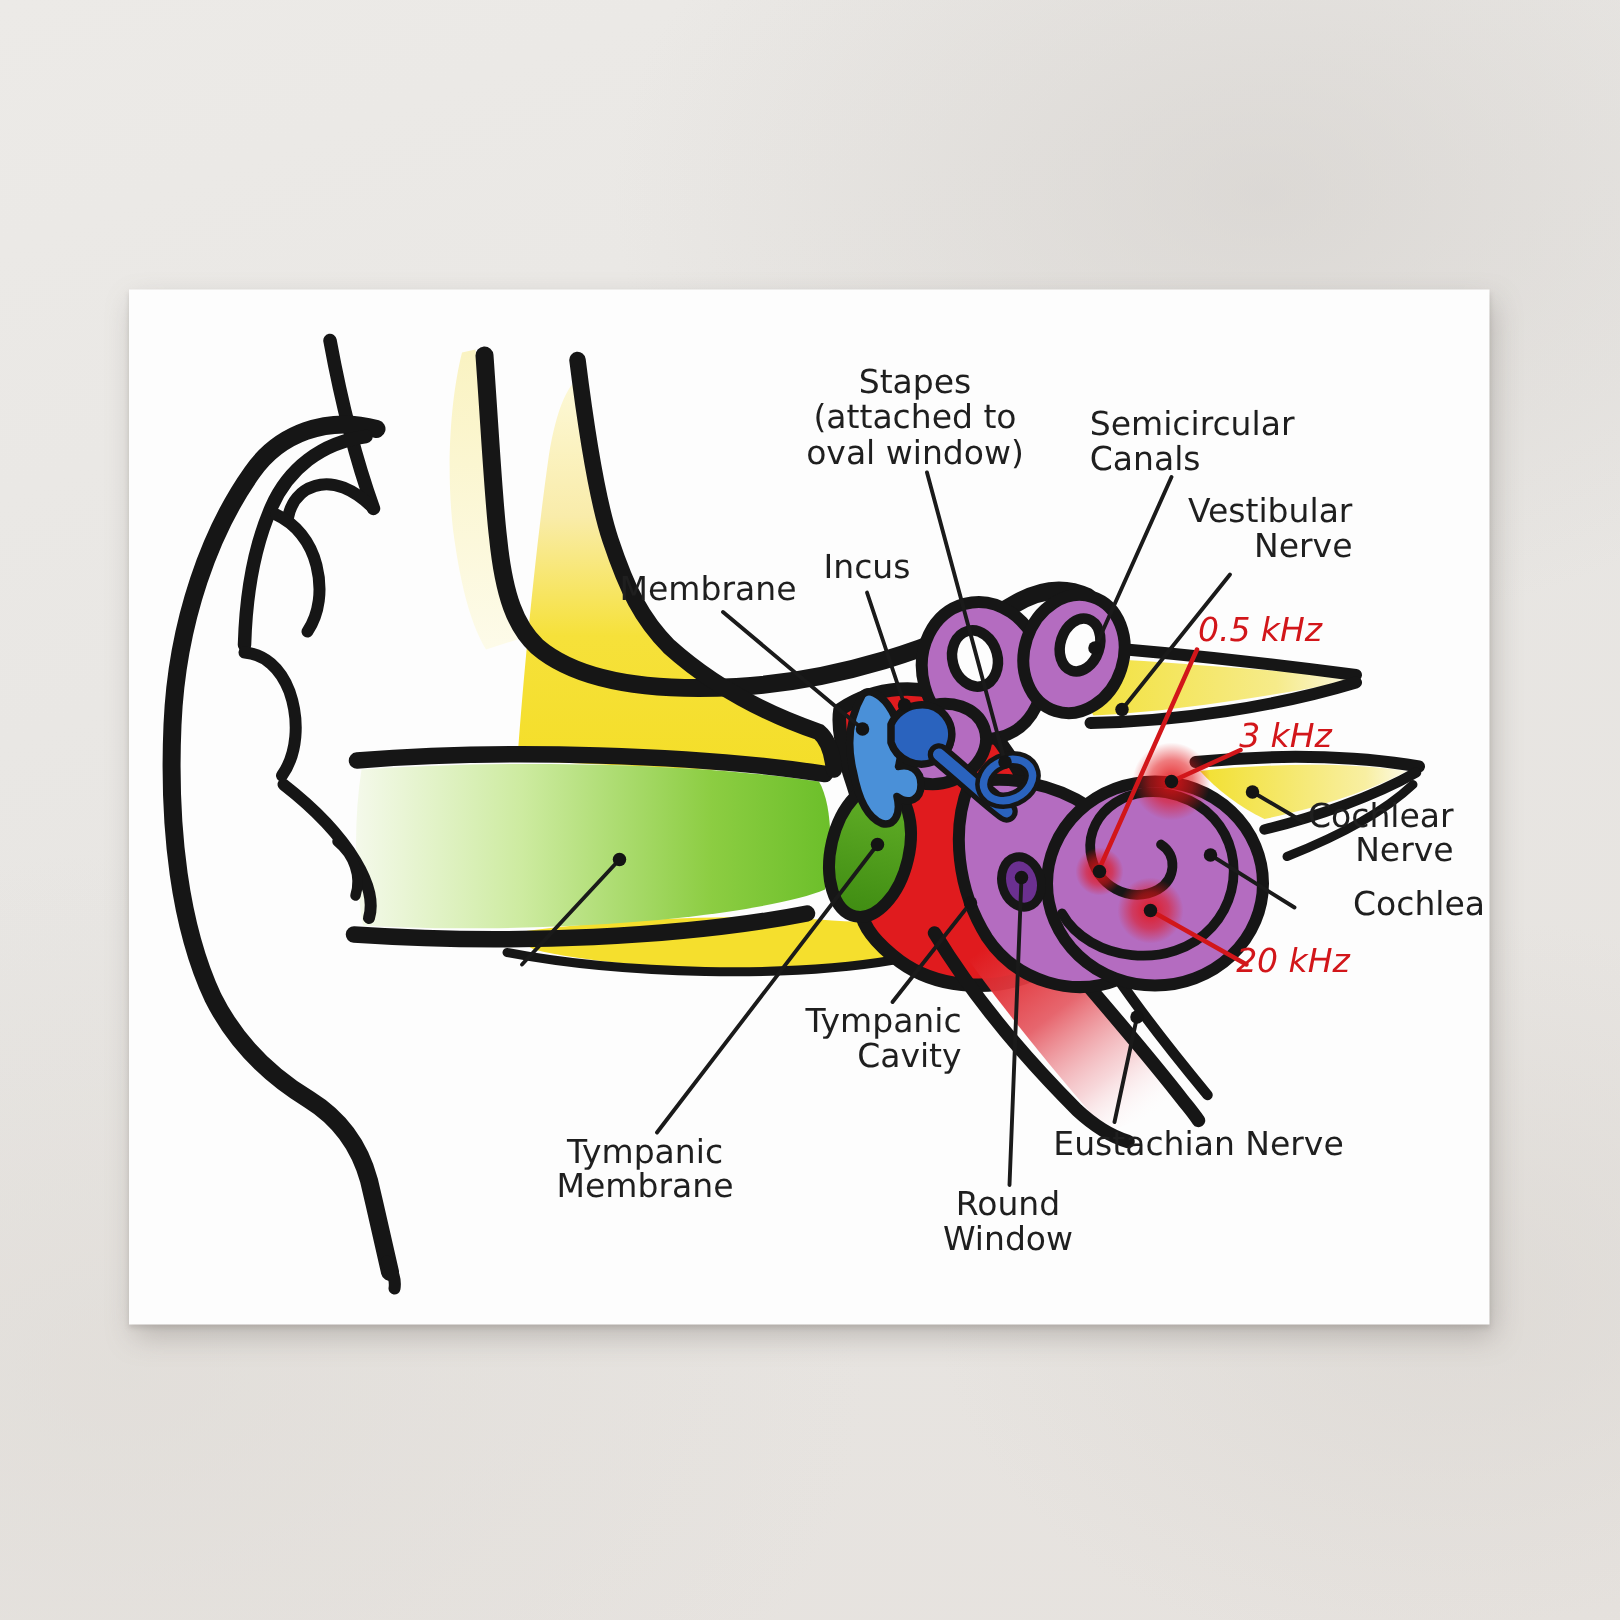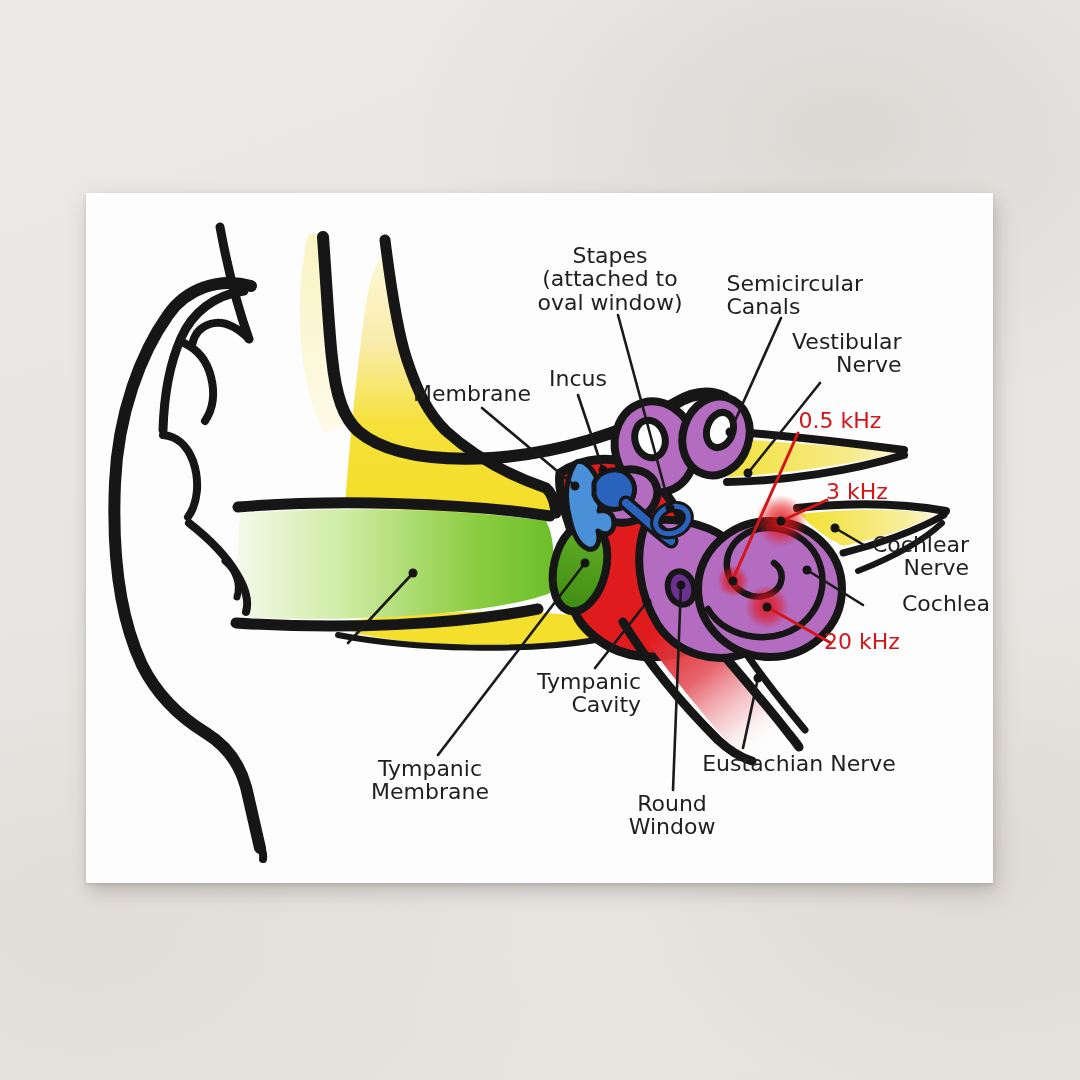--- a/index.html
+++ b/index.html
@@ -19,21 +19,21 @@
   }
   .diagram-svg{position:absolute;inset:0;width:100%;height:100%;}
   .lbl{
     position:absolute;
     font-size:22px;line-height:1.06;color:var(--ink,#1f1f1f);
     white-space:pre-line;text-align:center;letter-spacing:0px;
   }
   .lbl.center{transform:translateX(-50%);}
   .lbl.right{transform:translateX(-100%);text-align:left;}
   .lbl.left{text-align:right;}
-  .lbl.red{color:var(--label-red,#d2161a);}
+  .lbl.red{color:var(--label-red,#d2161a);font-style:italic;}
 </style>
 </head>
 <body>
 
 <div class="postcard">
 
   <svg class="diagram-svg" viewBox="0 0 907 690">
     <defs>
       <linearGradient id="boneGrad" x1="0" y1="0" x2="0" y2="1">
         <stop offset="0" stop-color="#fdf9d9"></stop>

